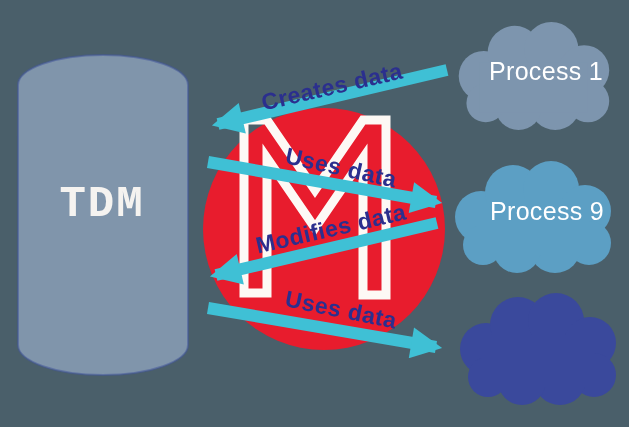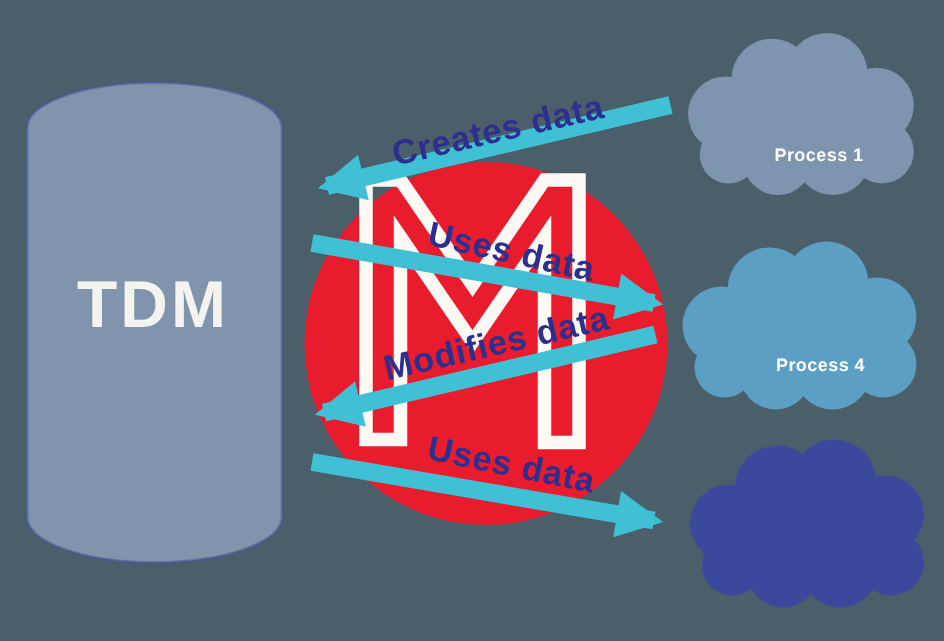--- a/index.html
+++ b/index.html
@@ -11,21 +11,21 @@
   .canvas{
     position:relative;width:629px;height:427px;
     background:#4a5f6a;
   }
   .abs{position:absolute;}
   
   .cyl-svg{left:15px;top:52px;}
   .cyl-label{
     left:102px;top:204px;
     transform:translate(-50%,-50%);
-    color:#f5f3f0;font-size:44px;font-weight:800;letter-spacing:2px;
+    color:#f5f3f0;font-size:44px;font-weight:800;letter-spacing:2px;font-family:Liberation Mono, monospace;
   }
   
   .logo-circle{
     left:203px;top:108px;width:242px;height:242px;
     border-radius:50%;background:#e81c2d;
   }
   .logo-m{left:203px;top:108px;}
   
   .arrows{left:0;top:0;z-index:2;}
   .arrow-line{stroke:#3fc0d5;stroke-width:12;fill:none;}
@@ -39,22 +39,22 @@
   .fl-2{left:341px;top:168px;transform:translate(-50%,-50%) rotate(12.5deg);}
   .fl-3{left:331px;top:229px;transform:translate(-50%,-50%) rotate(-13deg);}
   .fl-4{left:341px;top:310px;transform:translate(-50%,-50%) rotate(11.5deg);}
   
   .cloud-svg{z-index:2;}
   .cloud-1{left:451px;top:16px;}
   .cloud-2{left:447px;top:154px;}
   .cloud-3{left:452px;top:287px;}
   .cloud-label{
     z-index:3;
-    color:#ffffff;font-size:12px;font-weight:700;letter-spacing:0.3px;
-    white-space:nowrap;transform:translate(-50%,-50%);margin-top:32px;
+    color:#ffffff;font-size:25px;font-weight:400;letter-spacing:0.3px;
+    white-space:nowrap;transform:translate(-50%,-50%);
   }
   .cl-1{left:546px;top:71px;}
   .cl-2{left:547px;top:211px;}
   .cl-3{left:549px;top:348px;}
 </style>
 </head>
 <body>
 
 <div class="canvas">
 
@@ -104,19 +104,19 @@
   </svg>
 
   <svg class="abs cloud-svg cloud-1" width="164" height="120" viewBox="0 0 170 124">
     <use href="#cloud" fill="#7d95ae"></use>
   </svg>
   <div class="abs cloud-label cl-1">Process 1</div>
 
   <svg class="abs cloud-svg cloud-2" width="170" height="126" viewBox="0 0 170 124">
     <use href="#cloud" fill="#5c9fc4"></use>
   </svg>
-  <div class="abs cloud-label cl-2">Process 4</div>
+  <div class="abs cloud-label cl-2">Process 9</div>
 
   <svg class="abs cloud-svg cloud-3" width="170" height="124" viewBox="0 0 170 124">
     <use href="#cloud" fill="#3a499c"></use>
   </svg>
 
 </div>
 
 </body></html>

